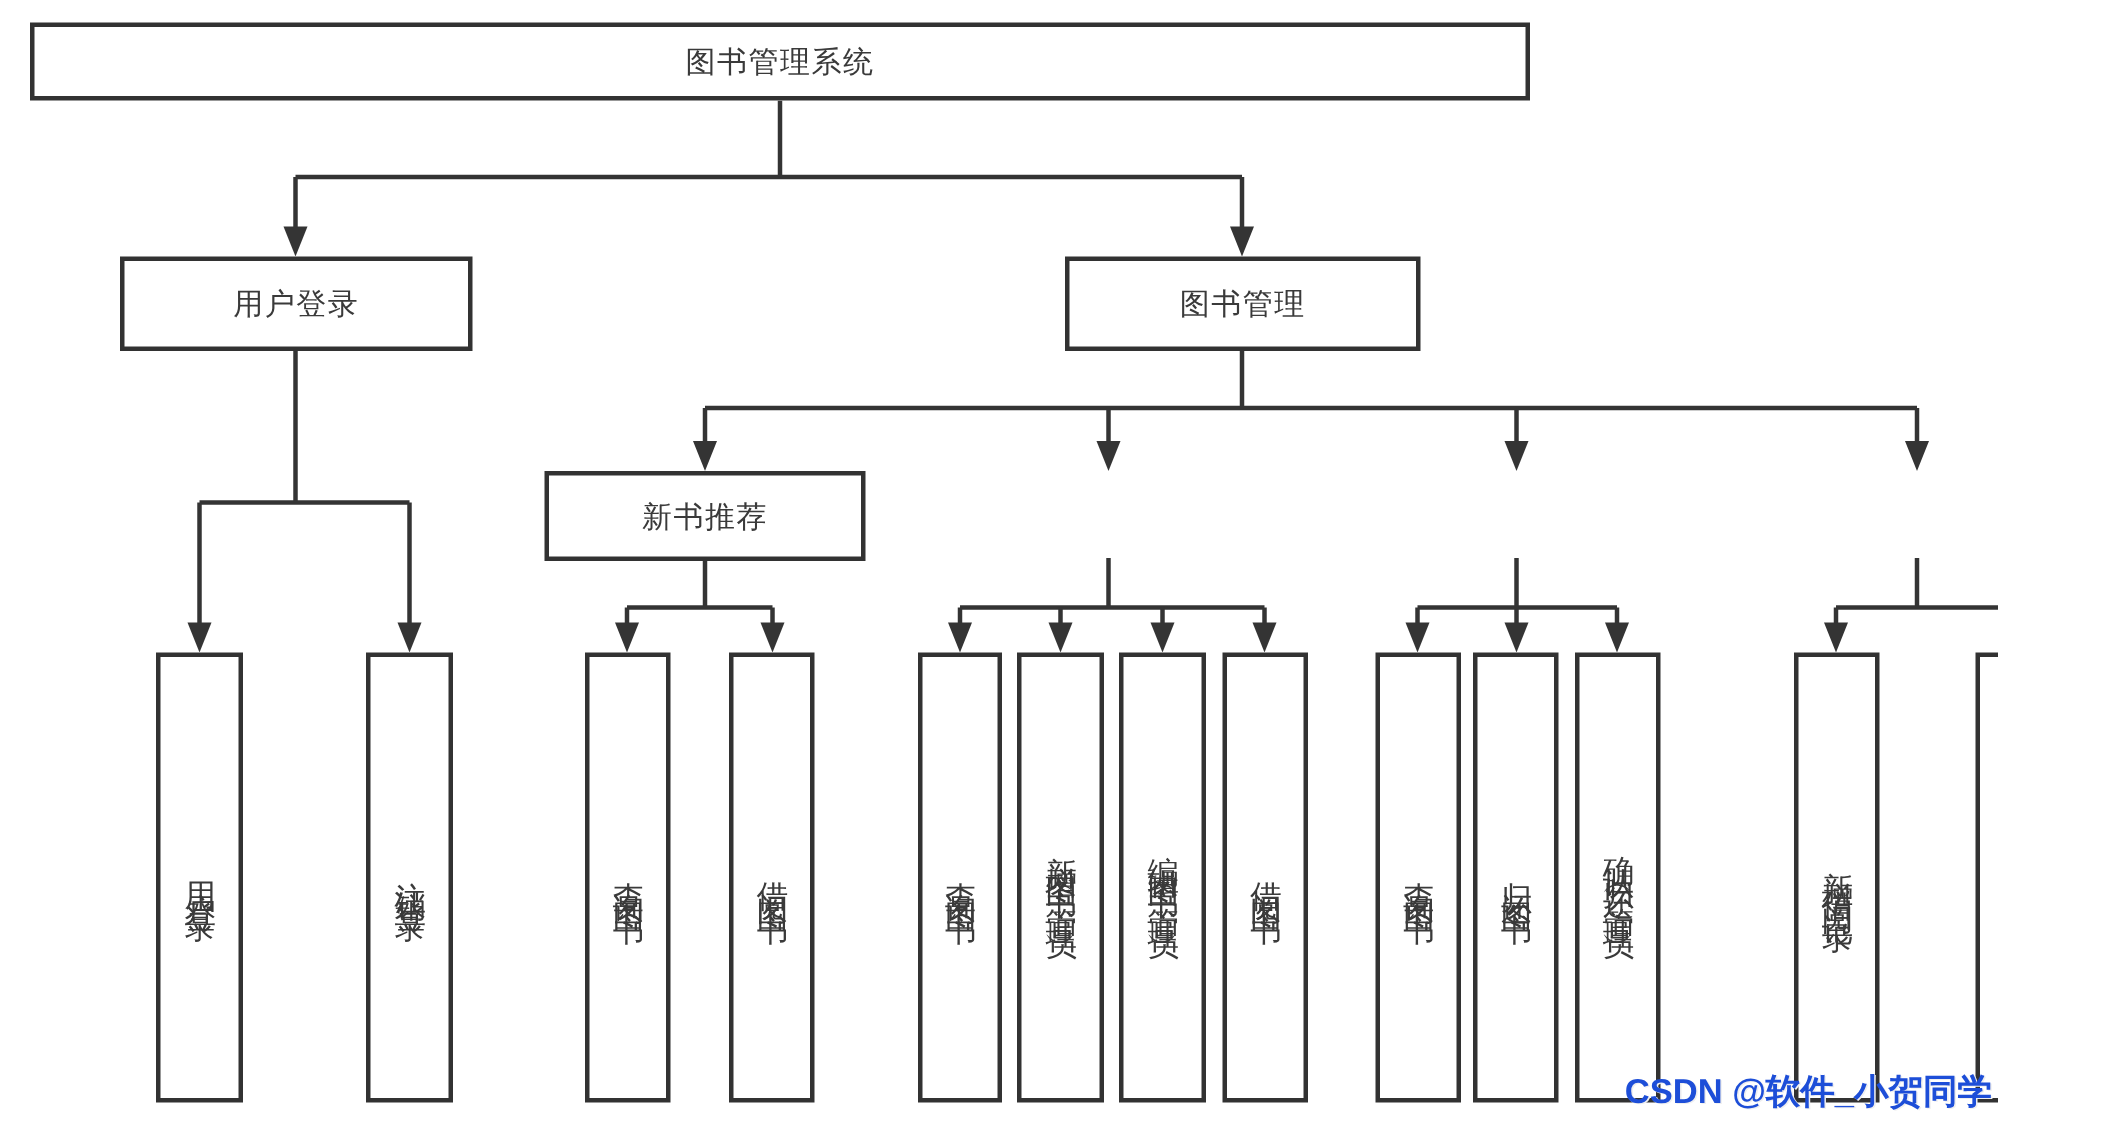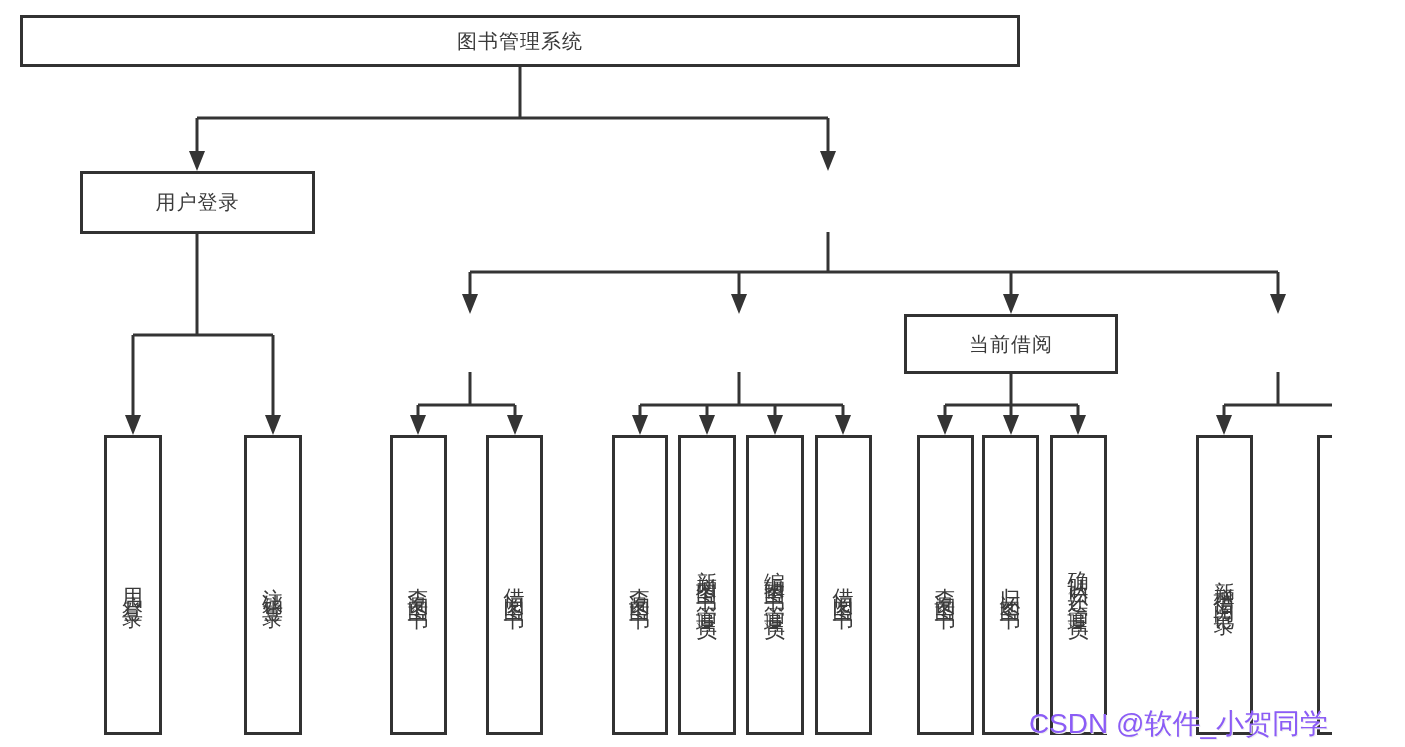--- a/index.html
+++ b/index.html
@@ -39,24 +39,25 @@
     font-size: 21px;
     letter-spacing: 7px;
     line-height: 1;
     white-space: nowrap;
   }
   .watermark {
     position: absolute;
     right: 4px;
     bottom: 4px;
     z-index: 5;
-    font-size: 28px;
-    color: #8b5cf6;
+    font-size: 23px;
+    color: #1d4ed8;
     text-shadow: 1px 1px 0 #efefef;
     white-space: nowrap;
+    font-weight: bold;
   }
 </style>
 </head>
 <body>
 
 <div id="canvas">
 
   <svg id="connectors" viewBox="0 0 1405 747" xmlns="http://www.w3.org/2000/svg">
       <g stroke="#343434" stroke-width="3" fill="#343434">
         <line x1="520" y1="67" x2="520" y2="118"></line>
@@ -126,23 +127,26 @@
       </g>
     </svg>
 
   <div class="box h" style="left:20px;top:15px;width:1000px;height:52px">
     <span>图书管理系统</span>
   </div>
 
   <div class="box h" style="left:80px;top:171px;width:235px;height:63px">
     <span>用户登录</span>
   </div>
+  <div class="box h" style="left:710px;top:171px;width:237px;height:63px">
+    <span>图书管理</span>
+  </div>
 
-  <div class="box h" style="left:904px;top:314px;width:214px;height:60px">
-    <span>当前借阅</span>
+  <div class="box h" style="left:363px;top:314px;width:214px;height:60px">
+    <span>新书推荐</span>
   </div>
 
   <div class="box v" style="left:104px;top:435px;width:58px;height:300px">
     <span>用户登录</span>
   </div>
   <div class="box v" style="left:244px;top:435px;width:58px;height:300px">
     <span>注销登录</span>
   </div>
 
   <div class="box v" style="left:390px;top:435px;width:57px;height:300px">

